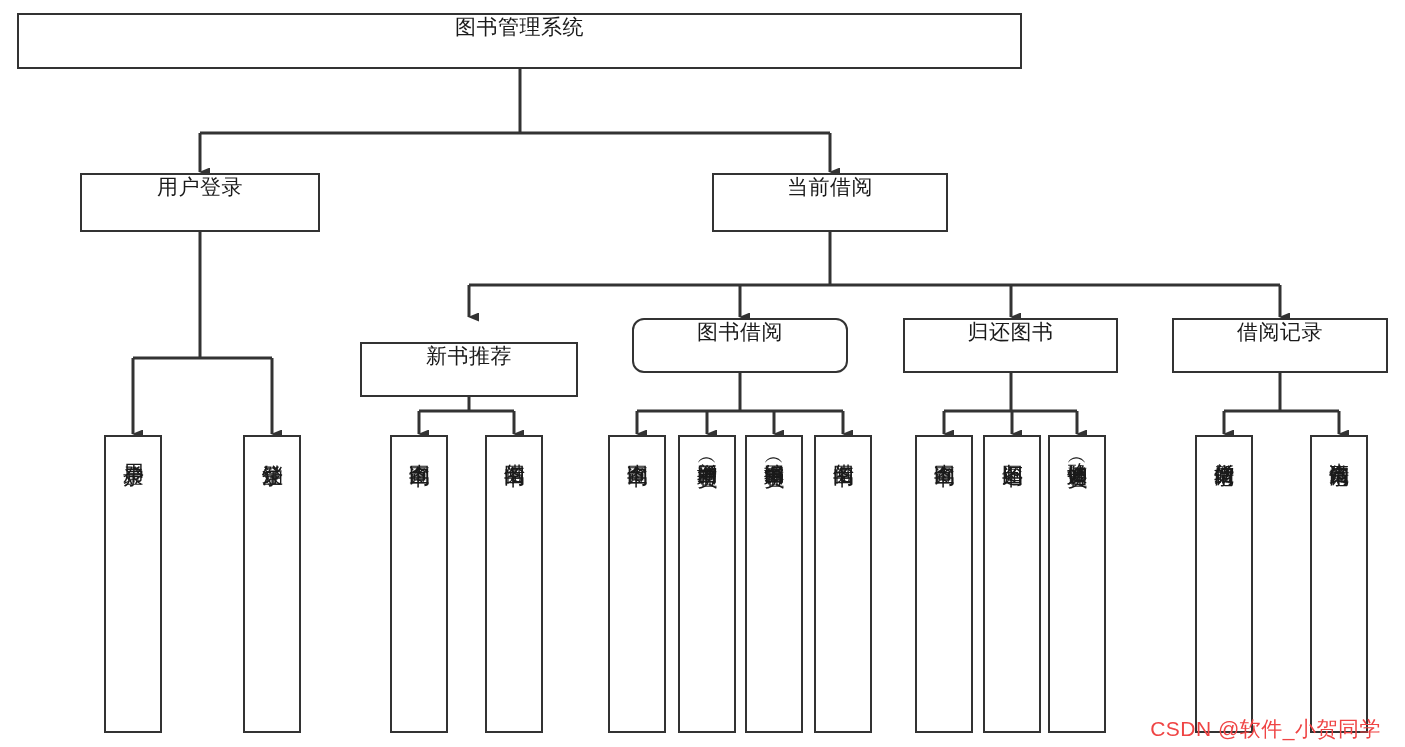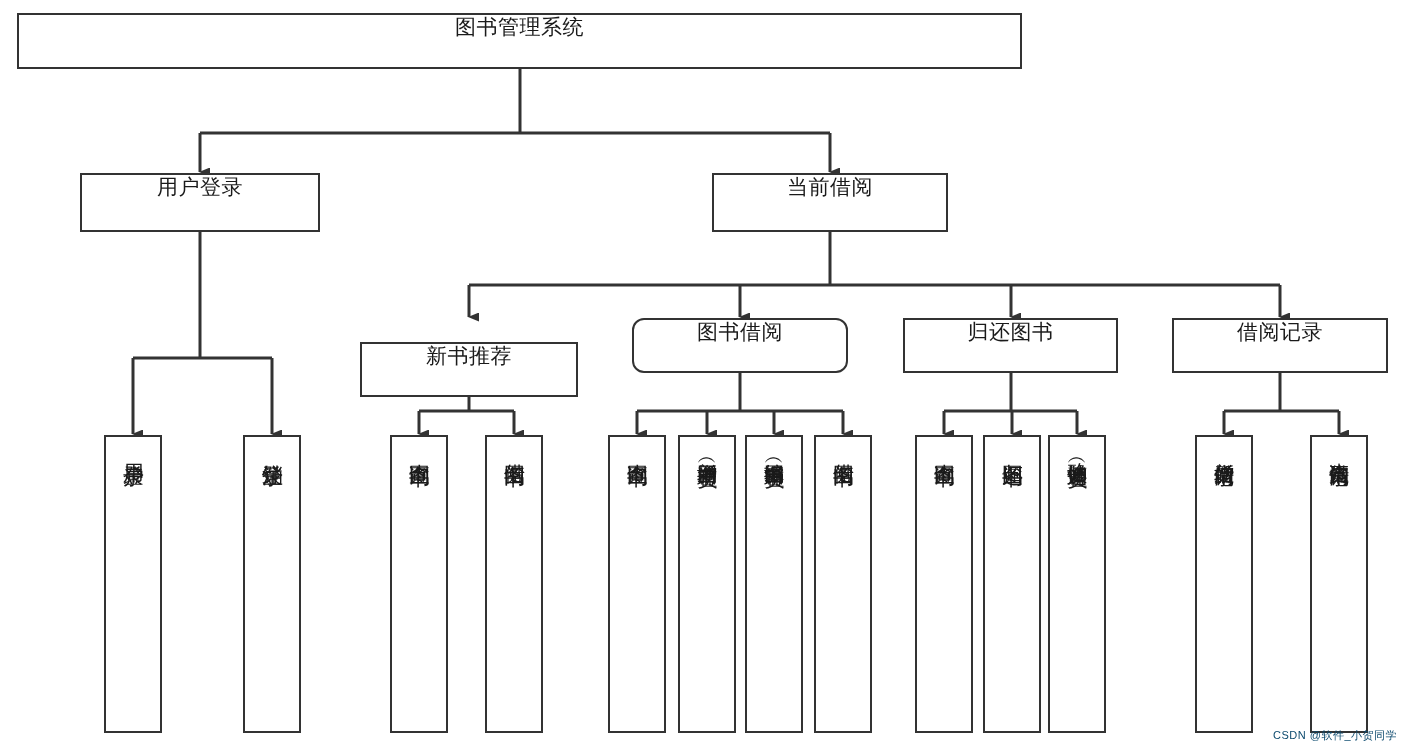--- a/index.html
+++ b/index.html
@@ -55,24 +55,24 @@
     line-height: 1.28;
     letter-spacing: 1px;
     white-space: nowrap;
     height: auto;
   }
   .node.leaf.tall .node-label {
     font-size: 20px;
   }
   #watermark {
     position: absolute;
-    right: 8px;
+    right: 24px;
     bottom: 4px;
-    font-size: 11px;
-    color: #0c4a6e;
+    font-size: 21px;
+    color: #ef4444;
     letter-spacing: 0.5px;
     white-space: nowrap;
     pointer-events: none;
   }
 </style>
 </head>
 <body>
 
 <div id="diagram-root">
   <svg id="diagram-svg" viewBox="0 0 1405 747" xmlns="http://www.w3.org/2000/svg">

